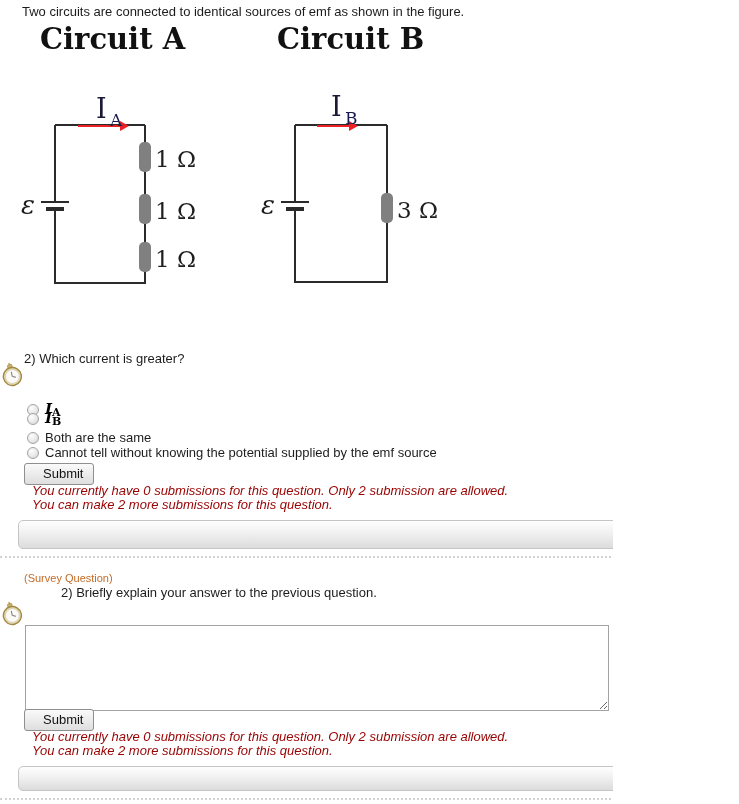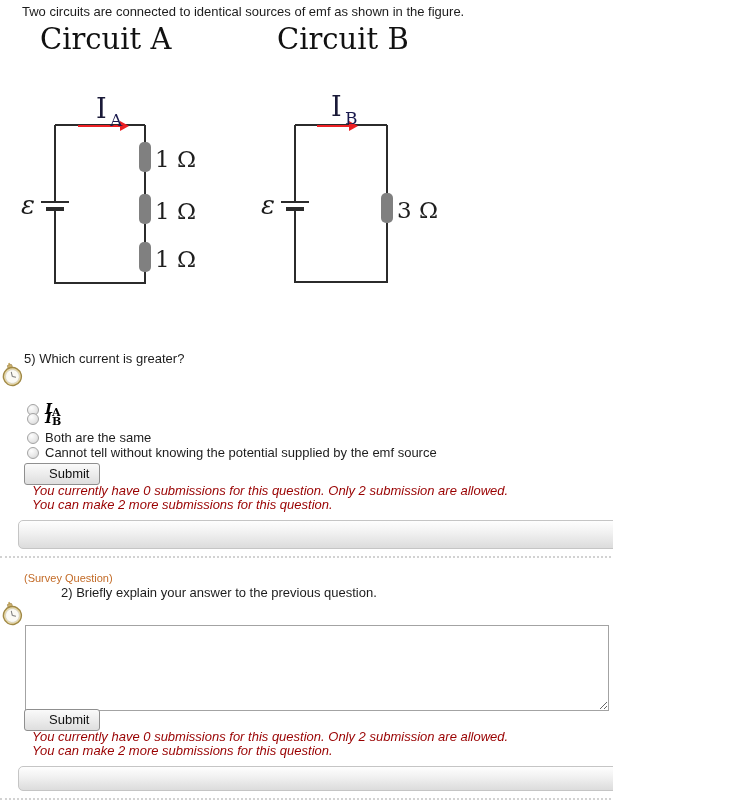--- a/index.html
+++ b/index.html
@@ -1,29 +1,29 @@
 <!DOCTYPE html>
 <html><head>
 <meta charset="utf-8">
 <style>
   html,body{margin:0;padding:0;background:#fff;}
   .page{position:relative;width:613px;height:804px;background:#ffffff;
         font-family:"Liberation Sans",sans-serif;color:#1d1d1d;overflow:hidden;}
   .abs{position:absolute;}
   .intro{left:22px;top:4px;font-size:13px;color:#1c1c1c;}
-  .circuit-title{top:22px;font-size:29px;font-weight:normal;color:#111;
+  .circuit-title{top:22px;font-size:29px;font-weight:bold;color:#111;
         font-family:"DejaVu Serif","Liberation Serif",serif;}
   .ct-a{left:40px;} .ct-b{left:277px;text-align:center;}
   .q-text{left:24px;font-size:13px;color:#1c1c1c;}
   .opt-row{position:absolute;left:27px;display:flex;align-items:center;gap:6px;font-size:13px;}
   .radio{width:12px;height:12px;border-radius:50%;border:1px solid #a3a3a3;box-sizing:border-box;
         background:radial-gradient(circle at 35% 30%, #fdfdfd 0%, #e8e8e8 55%, #cfcfcf 100%);flex:0 0 auto;}
   .math-label{font-family:"DejaVu Serif","Liberation Serif",serif;font-style:italic;font-weight:bold;font-size:15px;color:#000;}
   .math-sub{font-style:normal;font-size:11px;vertical-align:-2px;}
-  .submit-btn{position:absolute;left:24px;font-size:13px;color:#111;padding:2px 10px 3px 24px;
+  .submit-btn{position:absolute;left:24px;font-size:13px;color:#111;padding:2px 10px 3px 18px;
         border:1px solid #8f8f8f;border-radius:3px;background:linear-gradient(#fafafa,#dedede);cursor:pointer;
         font-family:"Liberation Sans",sans-serif;}
   .feedback{left:32px;font-size:13px;font-style:italic;color:#990000;white-space:nowrap;line-height:14px;}
   .bar{left:18px;width:711px;border:1px solid #c5c5c5;border-radius:5px;
         background:linear-gradient(#fefefe,#f2f2f2 40%,#dcdcdc);box-sizing:border-box;}
   .bar1{top:520px;height:29px;} .bar2{top:766px;height:25px;}
   .plusbtn{position:absolute;right:7px;top:50%;transform:translateY(-50%);width:17px;height:17px;border-radius:50%;
         border:1px solid #9a9a9a;background:radial-gradient(circle at 40% 35%, #ffffff, #e7e7e7);
         color:#555;font-size:13px;line-height:14px;text-align:center;box-sizing:border-box;cursor:pointer;}
   .dotted{left:0;width:739px;height:0;border-top:2px dotted #d2d2d2;}
@@ -97,21 +97,21 @@
     <g transform="rotate(-14 10.5 17)">
       <rect x="9.6" y="2.6" width="1.8" height="2.2" fill="#cdb06a"></rect>
       <rect x="8.2" y="4.4" width="4.6" height="3.4" rx="1" fill="#cdb06a" stroke="#9a824a" stroke-width="0.6"></rect>
       <circle cx="10.5" cy="16.5" r="9" fill="#e8d9a8" stroke="#a08947" stroke-width="1.4"></circle>
       <circle cx="10.5" cy="16.5" r="6.8" fill="#fbfaf4" stroke="#c9c9c9" stroke-width="0.5"></circle>
       <line x1="10.5" y1="16.5" x2="10.5" y2="11.8" stroke="#777777" stroke-width="1"></line>
       <line x1="10.5" y1="16.5" x2="13.8" y2="18" stroke="#777777" stroke-width="1"></line>
     </g>
   </svg>
 
-  <div class="abs q-text" style="top:351px;">5) Which current is greater?</div>
+  <div class="abs q-text" style="top:351px;">2) Which current is greater?</div>
 
   <div class="opt-row" style="top:400px;">
     <span class="radio"></span>
     <span class="math-label"><span>I</span><span class="math-sub">A</span></span>
   </div>
   <div class="opt-row" style="top:409px;">
     <span class="radio"></span>
     <span class="math-label"><span>I</span><span class="math-sub">B</span></span>
   </div>
   <div class="opt-row" style="top:430px;">

